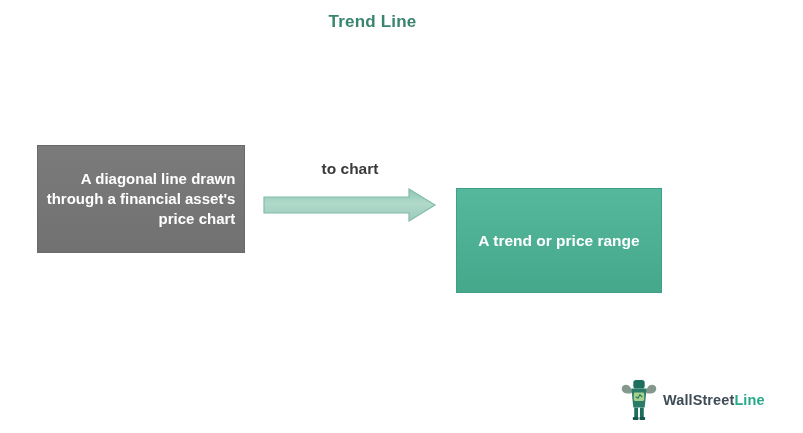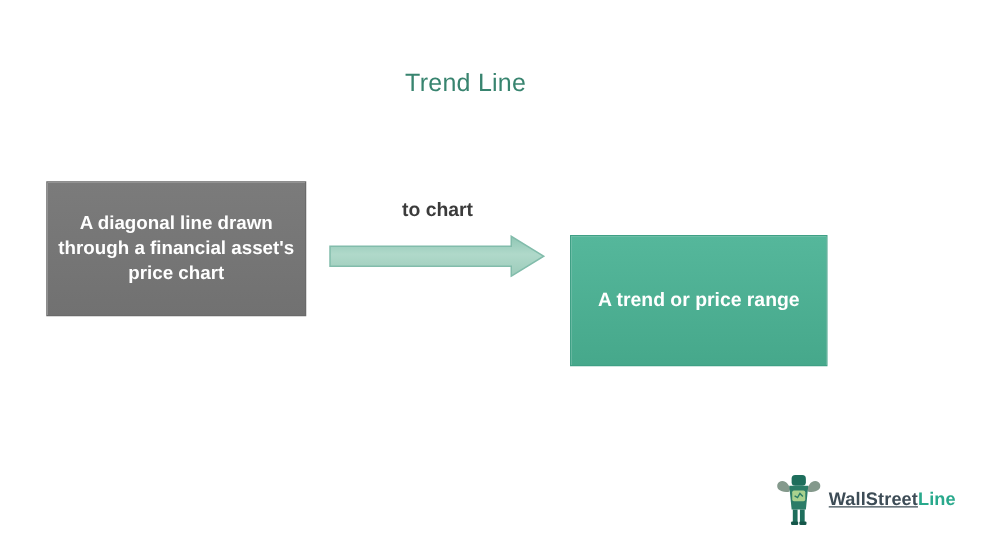--- a/index.html
+++ b/index.html
@@ -13,25 +13,24 @@
     height: 433px;
     background: #ffffff;
     overflow: hidden;
   }
   .title {
     position: absolute;
     left: 0;
     top: 12px;
     width: 745px;
     text-align: center;
-    font-size: 20px;
-    font-weight: normal;
+    font-size: 17px;
+    font-weight: bold;
     color: #38846f;
     letter-spacing: 0.2px;
-    margin-top: 44px;
   }
   .box {
     position: absolute;
     display: flex;
     align-items: center;
     justify-content: center;
     text-align: center;
     color: #ffffff;
     font-weight: bold;
   }
@@ -39,21 +38,21 @@
     left: 37px;
     top: 145px;
     width: 208px;
     height: 108px;
     background: linear-gradient(180deg, #7b7b7b 0%, #717171 100%);
     border: 1px solid #6a6a6a;
     font-size: 15px;
     line-height: 20px;
     padding: 6px 8px;
   }
-  .box-left .box-text { white-space: pre-line; }
+  .box-left .box-text { white-space: pre-line; text-align: right; }
   .box-right {
     left: 456px;
     top: 146px;
     width: 206px;
     height: 105px;
     background: linear-gradient(180deg, #55b79b 0%, #46a88b 100%);
     border: 1px solid #3fa085;
     font-size: 15.5px;
     padding: 6px 8px;
     margin-top: 42px;
@@ -81,21 +80,21 @@
     top: 379px;
     display: flex;
     align-items: center;
     gap: 5px;
   }
   .logo-text {
     font-size: 14.5px;
     font-weight: bold;
     letter-spacing: 0.1px;
   }
-  .logo-primary { color: #3d4c56; text-decoration: underline; }
+  .logo-primary { color: #3d4c56; }
   .logo-accent  { color: #29a98c; }
 </style>
 </head>
 <body>
 
 <div class="canvas">
 
   <h1 class="title">Trend Line</h1>
 
   <div class="box box-left">

